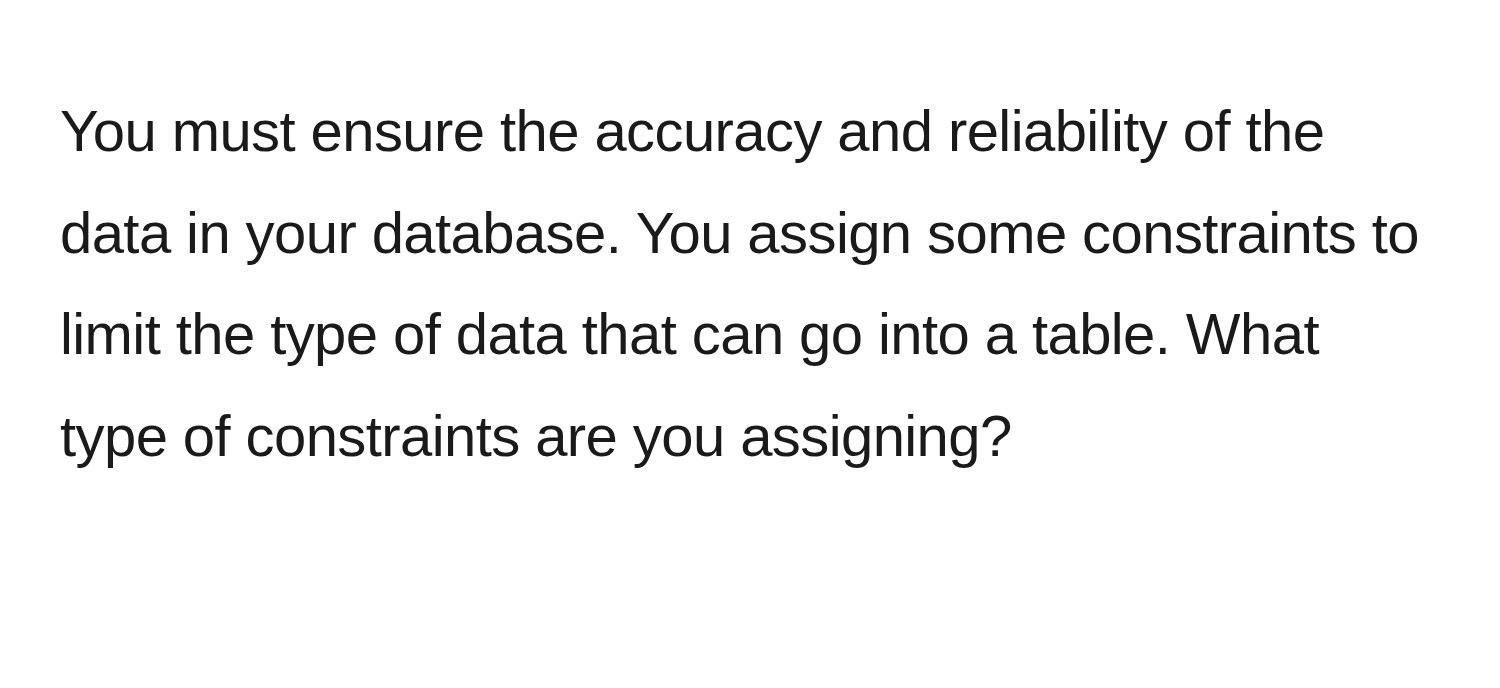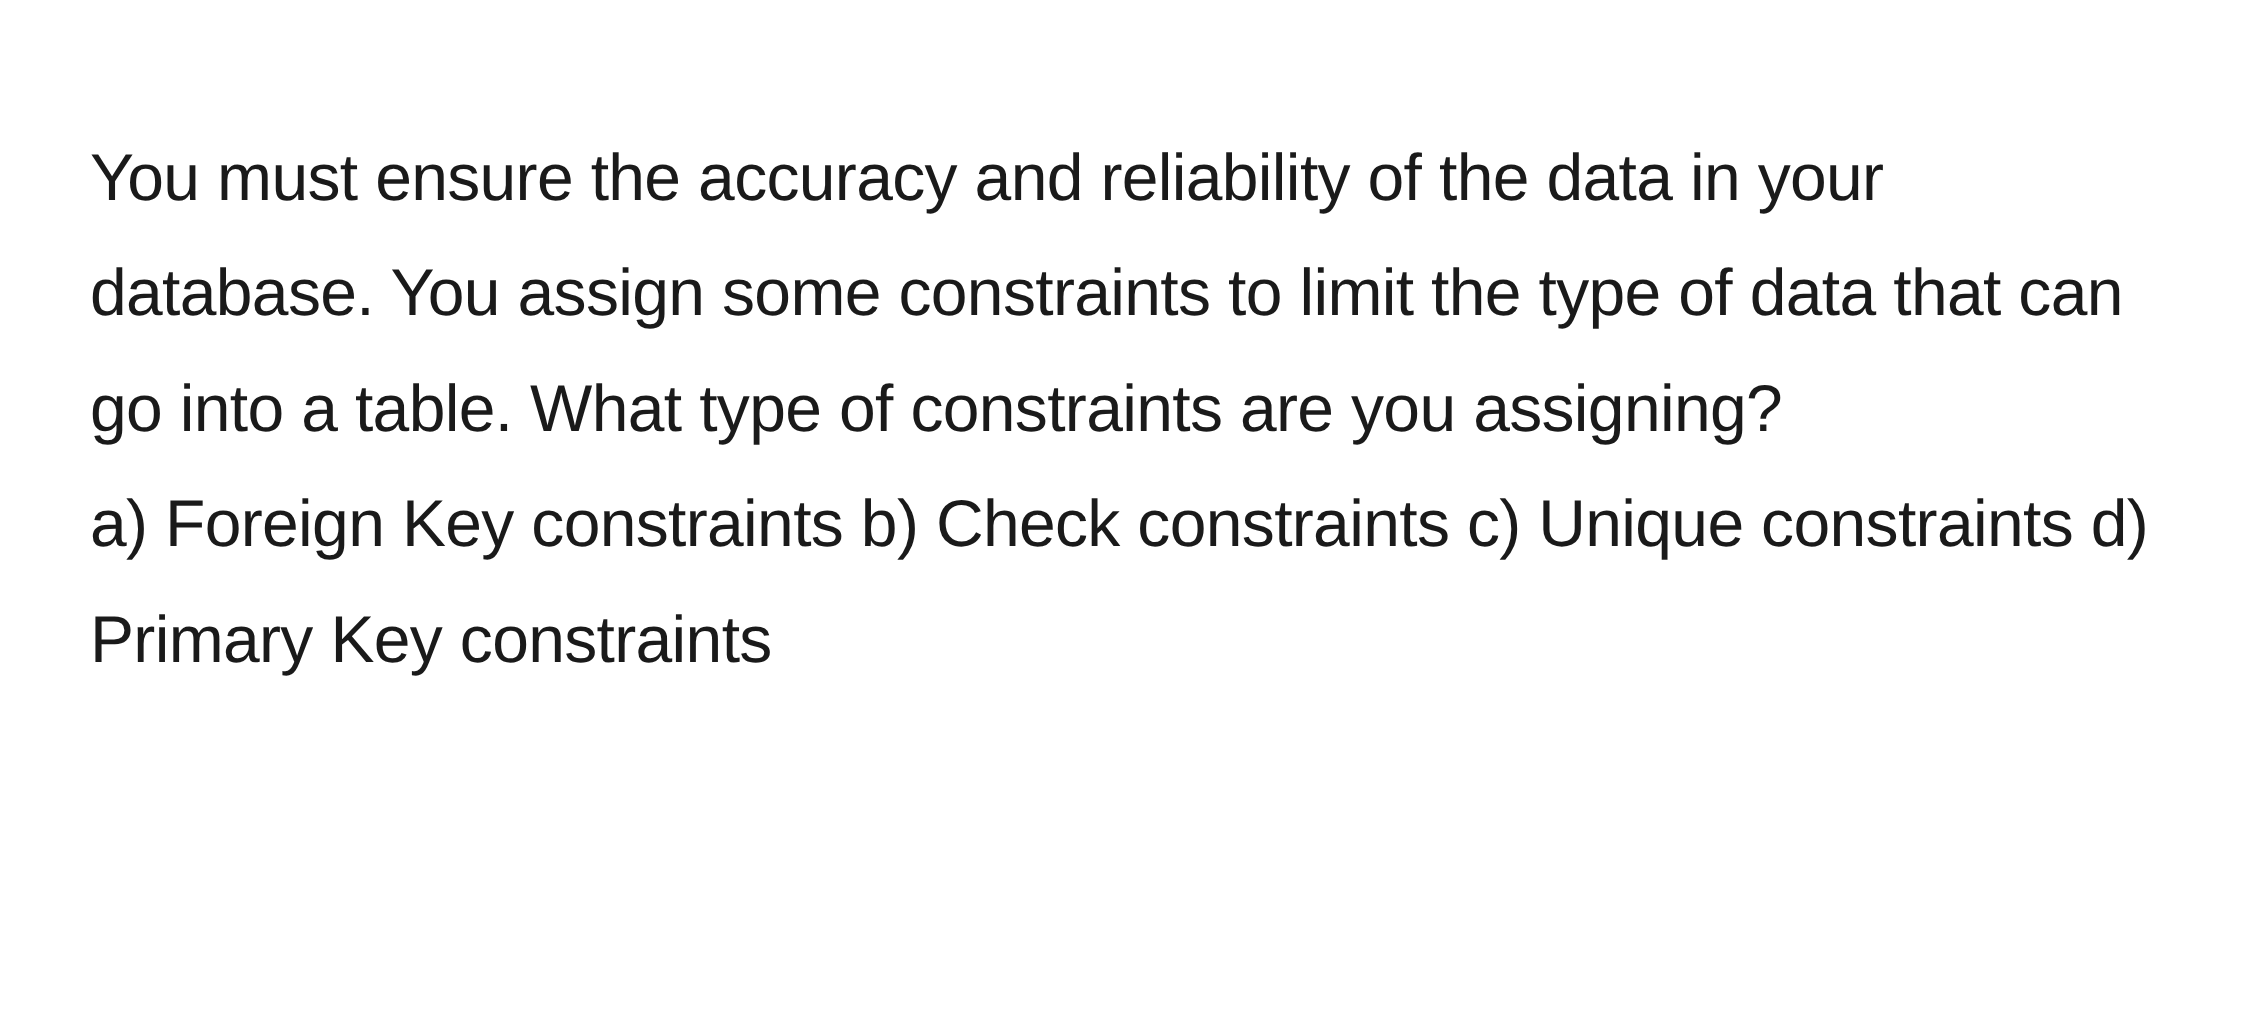--- a/index.html
+++ b/index.html
@@ -8,32 +8,31 @@
       box-sizing: border-box;
     }
     body {
       background: #ffffff;
       font-family: -apple-system, BlinkMacSystemFont, "Segoe UI", Helvetica, Arial, sans-serif;
       width: 1500px;
       height: 688px;
       padding: 80px 60px;
     }
     .content {
-      font-size: 44px;
+      font-size: 58px;
       line-height: 1.75;
       color: #1a1a1a;
       letter-spacing: -0.01em;
     }
     .question-text {
       display: inline;
     }
     .options-text {
       display: inline;
     }
   </style>
 </head>
 <body>
 
 <div class="content">
   <span class="question-text">You must ensure the accuracy and reliability of the data in your database. You assign some constraints to limit the type of data that can go into a table. What type of constraints are you assigning?</span>
   <br>
-  <span class="options-text">a) Foreign Key constraints b) Check constraints c) Unique constraints d) Primary Key constraints</span>
 </div>
 
 </body></html>

